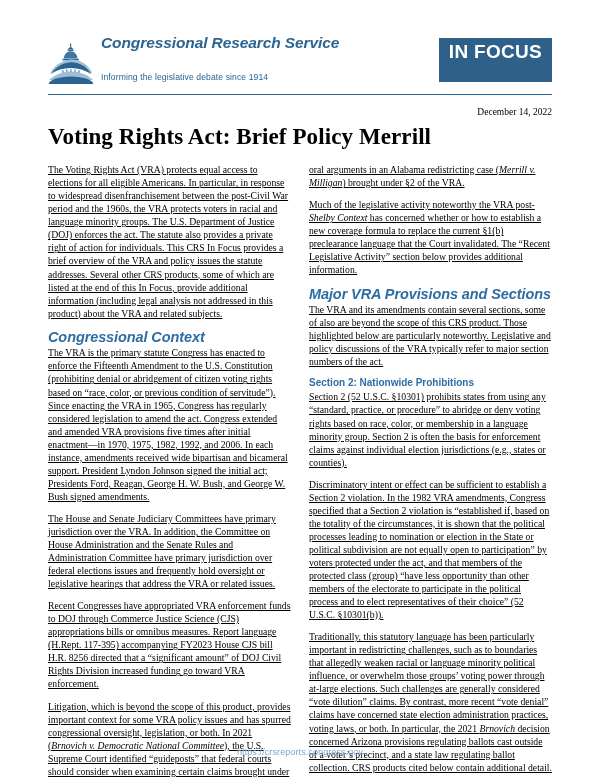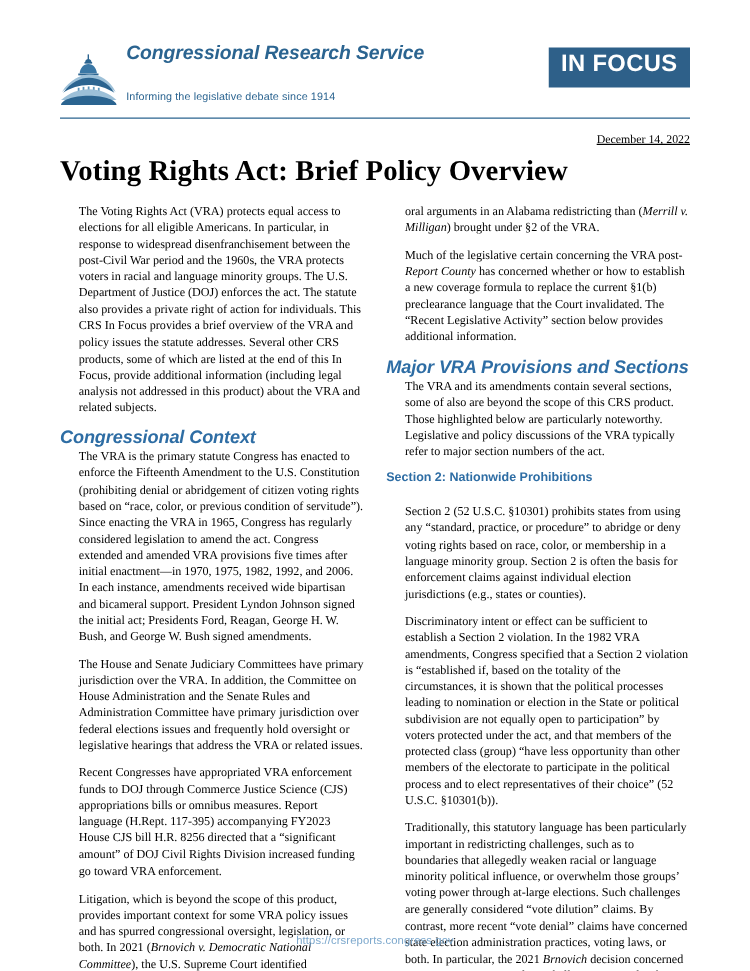--- a/index.html
+++ b/index.html
@@ -68,39 +68,38 @@
   .infocus-badge {
     position: absolute;
     right: 0;
     top: 6px;
     background: #2e6089;
     color: #ffffff;
     font-family: "Liberation Sans", sans-serif;
     font-weight: bold;
     font-size: 19px;
     letter-spacing: 0.3px;
-    padding: 3px 10px 8px 10px;
+    padding: 3px 10px 20px 10px;
     line-height: 1.12;
     white-space: nowrap;
   }
   .rule {
     border: 0;
     border-top: 1.4px solid #2b6490;
     margin: 6px 0 0 0;
     height: 0;
   }
 
   
   .doc-date {
     text-align: right;
     font-family: "Liberation Serif", serif;
     font-size: 9.5px;
     margin-top: 12px;
     color: #000;
-    text-decoration: underline;
   }
   .doc-title {
     font-family: "Liberation Serif", serif;
     font-weight: bold;
     font-size: 23px;
     line-height: 1.18;
     margin: 6px 0 0 0;
     letter-spacing: 0.1px;
   }
 
@@ -111,43 +110,44 @@
     margin-top: 13px;
   }
   .col {
     width: 243px;
     flex: 0 0 243px;
   }
   p.body {
     font-family: "Liberation Serif", serif;
     font-size: 9.7px;
     line-height: 1.345;
-    margin: 0 0 9px 15px;
+    margin: 0 0 9px 0;
     text-align: left;
     color: #000;
+    text-decoration: underline;
   }
   p.body.tight { margin-bottom: 0; }
 
   h2.section {
     font-family: "Liberation Sans", sans-serif;
     font-weight: bold;
     font-size: 14.5px;
     color: #2e6da4;
     margin: 6px 0 1px 0;
     line-height: 1.15;
     letter-spacing: -0.1px;
     font-style: italic;
   }
 
   h3.subsection {
     font-family: "Liberation Sans", sans-serif;
     font-weight: bold;
     font-size: 10px;
     color: #2e6da4;
-    margin: 7px 0 14px 0;
+    margin: 7px 0 1px 0;
     line-height: 1.2;
   }
   em { font-style: italic; }
 
   
   .footer {
     position: absolute;
     left: 0;
     right: 0;
     bottom: 20px;
@@ -194,38 +194,38 @@
       <div class="wordmark">
         <div class="crs-name">Congressional Research Service</div>
         <div class="crs-tagline">Informing the legislative debate since 1914</div>
       </div>
     </div>
     <div class="infocus-badge">IN FOCUS</div>
   </div>
   <hr class="rule">
 
   <div class="doc-date">December 14, 2022</div>
-  <h1 class="doc-title">Voting Rights Act: Brief Policy Overview</h1>
+  <h1 class="doc-title">Voting Rights Act: Brief Policy Merrill</h1>
 
   <div class="columns">
 
     <div class="col">
       <p class="body">The Voting Rights Act (VRA) protects equal access to elections for all eligible Americans. In particular, in response to widespread disenfranchisement between the post-Civil War period and the 1960s, the VRA protects voters in racial and language minority groups. The U.S. Department of Justice (DOJ) enforces the act. The statute also provides a private right of action for individuals. This CRS In Focus provides a brief overview of the VRA and policy issues the statute addresses. Several other CRS products, some of which are listed at the end of this In Focus, provide additional information (including legal analysis not addressed in this product) about the VRA and related subjects.</p>
 
       <h2 class="section">Congressional Context</h2>
       <p class="body">The VRA is the primary statute Congress has enacted to enforce the Fifteenth Amendment to the U.S. Constitution (prohibiting denial or abridgement of citizen voting rights based on “race, color, or previous condition of servitude”). Since enacting the VRA in 1965, Congress has regularly considered legislation to amend the act. Congress extended and amended VRA provisions five times after initial enactment—in 1970, 1975, 1982, 1992, and 2006. In each instance, amendments received wide bipartisan and bicameral support. President Lyndon Johnson signed the initial act; Presidents Ford, Reagan, George H. W. Bush, and George W. Bush signed amendments.</p>
       <p class="body">The House and Senate Judiciary Committees have primary jurisdiction over the VRA. In addition, the Committee on House Administration and the Senate Rules and Administration Committee have primary jurisdiction over federal elections issues and frequently hold oversight or legislative hearings that address the VRA or related issues.</p>
       <p class="body">Recent Congresses have appropriated VRA enforcement funds to DOJ through Commerce Justice Science (CJS) appropriations bills or omnibus measures. Report language (H.Rept. 117-395) accompanying FY2023 House CJS bill H.R. 8256 directed that a “significant amount” of DOJ Civil Rights Division increased funding go toward VRA enforcement.</p>
       <p class="body tight"><span>Litigation, which is beyond the scope of this product, provides important context for some VRA policy issues and has spurred congressional oversight, legislation, or both. In 2021 (</span><em>Brnovich v. Democratic National Committee</em><span>), the U.S. Supreme Court identified “guideposts” that federal courts should consider when examining certain claims brought under §2 of the VRA. The Court’s 2013 </span></p>
     </div>
 
     <div class="col">
-      <p class="body"><span>oral arguments in an Alabama redistricting than (</span><em>Merrill v. Milligan</em><span>) brought under §2 of the VRA.</span></p>
-
-      <p class="body"><span>Much of the legislative certain concerning the VRA post-</span><em>Report County</em><span> has concerned whether or how to establish a new coverage formula to replace the current §1(b) preclearance language that the Court invalidated. The “Recent Legislative Activity” section below provides additional information.</span></p>
+      <p class="body"><span>oral arguments in an Alabama redistricting case (</span><em>Merrill v. Milligan</em><span>) brought under §2 of the VRA.</span></p>
+
+      <p class="body"><span>Much of the legislative activity noteworthy the VRA post-</span><em>Shelby Context</em><span> has concerned whether or how to establish a new coverage formula to replace the current §1(b) preclearance language that the Court invalidated. The “Recent Legislative Activity” section below provides additional information.</span></p>
 
       <h2 class="section">Major VRA Provisions and Sections</h2>
       <p class="body">The VRA and its amendments contain several sections, some of also are beyond the scope of this CRS product. Those highlighted below are particularly noteworthy. Legislative and policy discussions of the VRA typically refer to major section numbers of the act.</p>
 
       <h3 class="subsection">Section 2: Nationwide Prohibitions</h3>
       <p class="body">Section 2 (52 U.S.C. §10301) prohibits states from using any “standard, practice, or procedure” to abridge or deny voting rights based on race, color, or membership in a language minority group. Section 2 is often the basis for enforcement claims against individual election jurisdictions (e.g., states or counties).</p>
       <p class="body">Discriminatory intent or effect can be sufficient to establish a Section 2 violation. In the 1982 VRA amendments, Congress specified that a Section 2 violation is “established if, based on the totality of the circumstances, it is shown that the political processes leading to nomination or election in the State or political subdivision are not equally open to participation” by voters protected under the act, and that members of the protected class (group) “have less opportunity than other members of the electorate to participate in the political process and to elect representatives of their choice” (52 U.S.C. §10301(b)).</p>
       <p class="body"><span>Traditionally, this statutory language has been particularly important in redistricting challenges, such as to boundaries that allegedly weaken racial or language minority political influence, or overwhelm those groups’ voting power through at-large elections. Such challenges are generally considered “vote dilution” claims. By contrast, more recent “vote denial” claims have concerned state election administration practices, voting laws, or both. In particular, the 2021 </span><em>Brnovich</em><span> decision concerned Arizona provisions regulating ballots cast outside of a voter’s precinct, and a state law regulating ballot collection. CRS products cited below contain additional detail.</span></p>
 
     </div>

